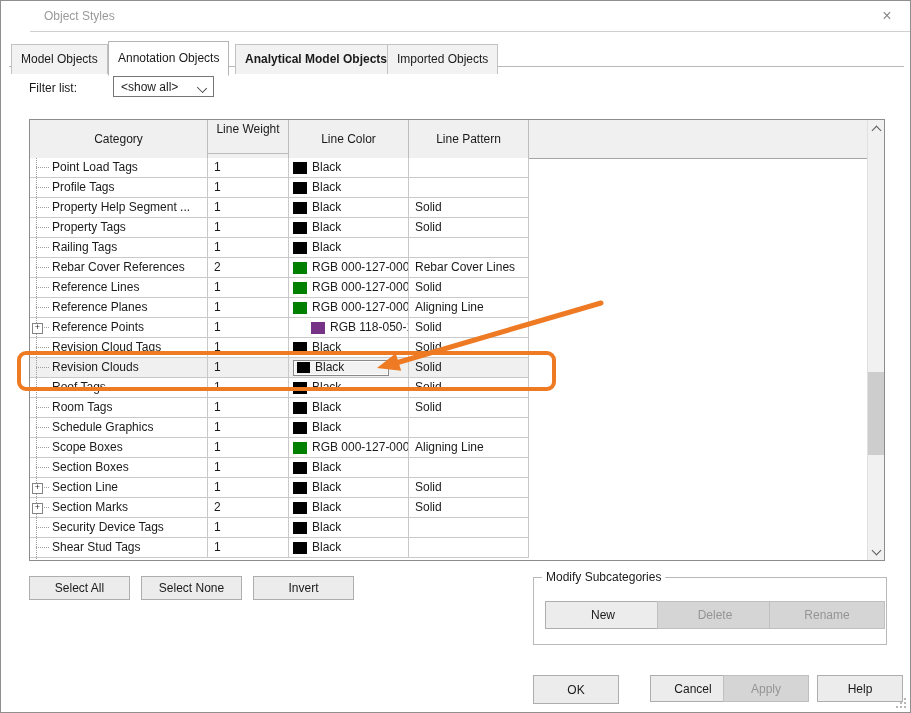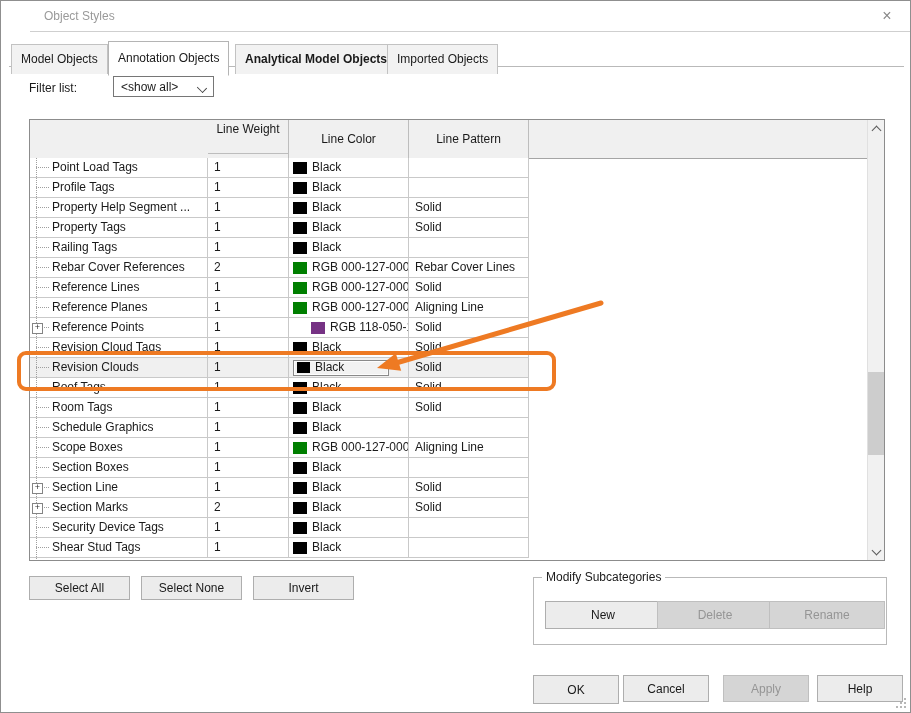--- a/index.html
+++ b/index.html
@@ -67,21 +67,21 @@
   .b-selnone{left:140px;top:575px;width:101px;}
   .b-invert{left:252px;top:575px;width:101px;}
 
   .groupbox{position:absolute;left:532px;top:576px;width:354px;height:68px;border:1px solid #b9b9b9;box-sizing:border-box;}
   .groupbox-title{position:absolute;left:8px;top:-8px;background:#fff;padding:0 4px;}
   .gb-btn{top:23px;width:116px;height:28px;}
   .b-new{left:11px;} .b-delete{left:123px;text-align:right;} .b-rename{left:235px;}
   .groupbox .btn{position:absolute;}
 
   .b-ok{left:532px;top:674px;width:86px;height:29px;}
-  .b-cancel{left:622px;top:674px;width:86px;height:27px;}
+  .b-cancel{left:649px;top:674px;width:86px;height:27px;}
   .b-apply{left:722px;top:674px;width:86px;height:27px;}
   .b-help{left:816px;top:674px;width:86px;height:27px;}
 
   .grip{position:absolute;right:4px;bottom:4px;width:12px;height:12px;}
   .grip i{position:absolute;width:2px;height:2px;background:#b7b7b7;}
 
   
   .annot-rect{position:absolute;left:16px;top:350px;width:531px;height:32px;border:4px solid #ee7a23;border-radius:9px;pointer-events:none;z-index:5;}
   .annot-svg{position:absolute;left:0;top:0;pointer-events:none;z-index:5;}
 </style>
@@ -103,20 +103,21 @@
   </div>
 
   <span class="filter-label">Filter list:</span>
   <div class="dropdown">
     <span>&lt;show all&gt;</span>
     <span class="dd-chev"></span>
   </div>
 
   <div class="table">
     <div class="thead">
+      <div class="th th-cat">Category</div>
       <div class="th th-weight">
         <div class="sub">Line Weight</div>
         <div class="sub">Projection</div>
       </div>
       <div class="th th-color">Line Color</div>
       <div class="th th-pattern">Line Pattern</div>
       <div class="th th-fill"></div>
     </div>
 
     <div class="tbody">

